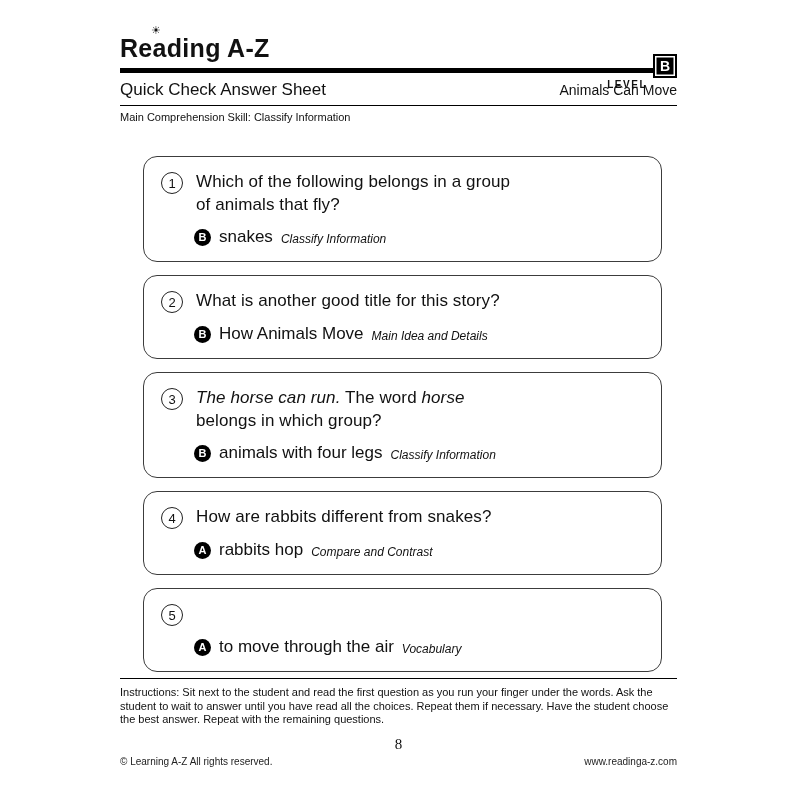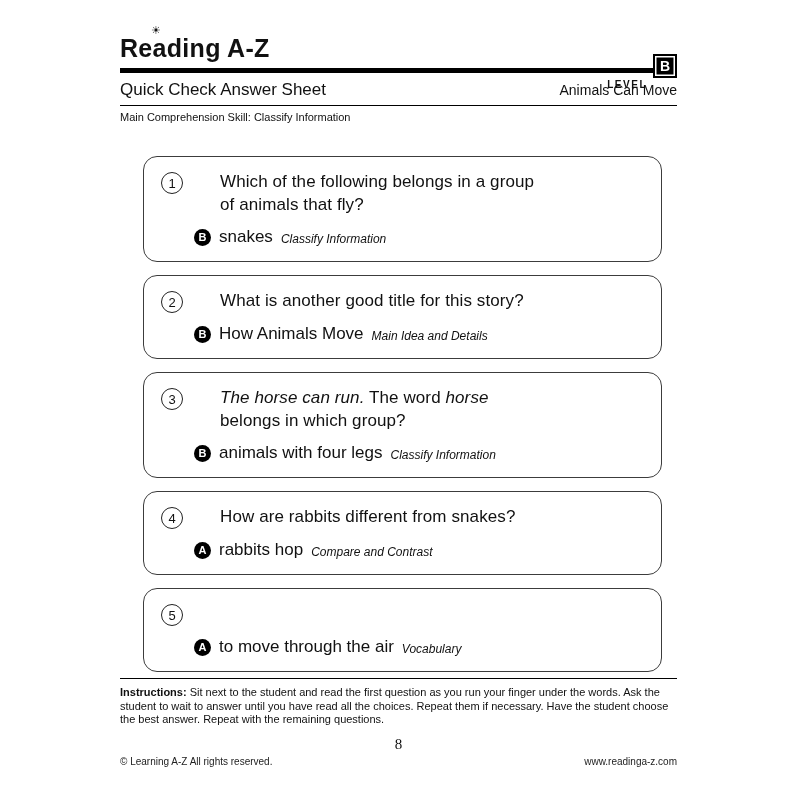--- a/index.html
+++ b/index.html
@@ -37,36 +37,36 @@
     border: 1.3px solid #3c3c3c; border-radius: 14px;
     padding: 13px 16px 14px 17px; margin-bottom: 13px;
     background: #fff;
   }
   .qrow { display: flex; gap: 13px; }
   .qnum {
     flex: 0 0 auto; width: 20px; height: 20px; margin-top: 2px;
     border: 1.4px solid #222; border-radius: 50%;
     font-size: 13px; display: flex; align-items: center; justify-content: center;
   }
-  .qtext { font-size: 17px; line-height: 23px; letter-spacing: 0.1px; margin-left: 24px; }
+  .qtext { font-size: 17px; line-height: 23px; letter-spacing: 0.1px; }
   .arow { margin-left: 33px; margin-top: 11px; display: flex; align-items: center; gap: 8px; }
   .aletter {
     flex: 0 0 auto; width: 17px; height: 17px; border-radius: 50%;
     background: #000; color: #fff; font-size: 11px; font-weight: bold;
     display: flex; align-items: center; justify-content: center;
   }
   .atext { font-size: 17px; }
   .askill { font-size: 12px; font-style: italic; margin-left: 0; position: relative; top: 2px; }
   .it { font-style: italic; }
   .bold { font-weight: bold; }
 
   
   .footer { position: absolute; left: 120px; top: 678px; width: 557px; }
   .instructions { font-size: 11px; line-height: 13.5px; margin-top: 7px; }
-  .instructions .lbl { font-weight: bold; }
+  .instructions .lbl { font-weight: normal; }
   .pagenum { text-align: center; font-family: "Liberation Serif", serif; font-size: 15px; margin-top: 9px; }
   .bottom-row { display: flex; justify-content: space-between; font-size: 10px; color: #222; margin-top: 3px; text-align: center; }
 </style>
 </head>
 <body>
 
 <div class="page">
   <div class="content">
 
     <div class="header-row">

